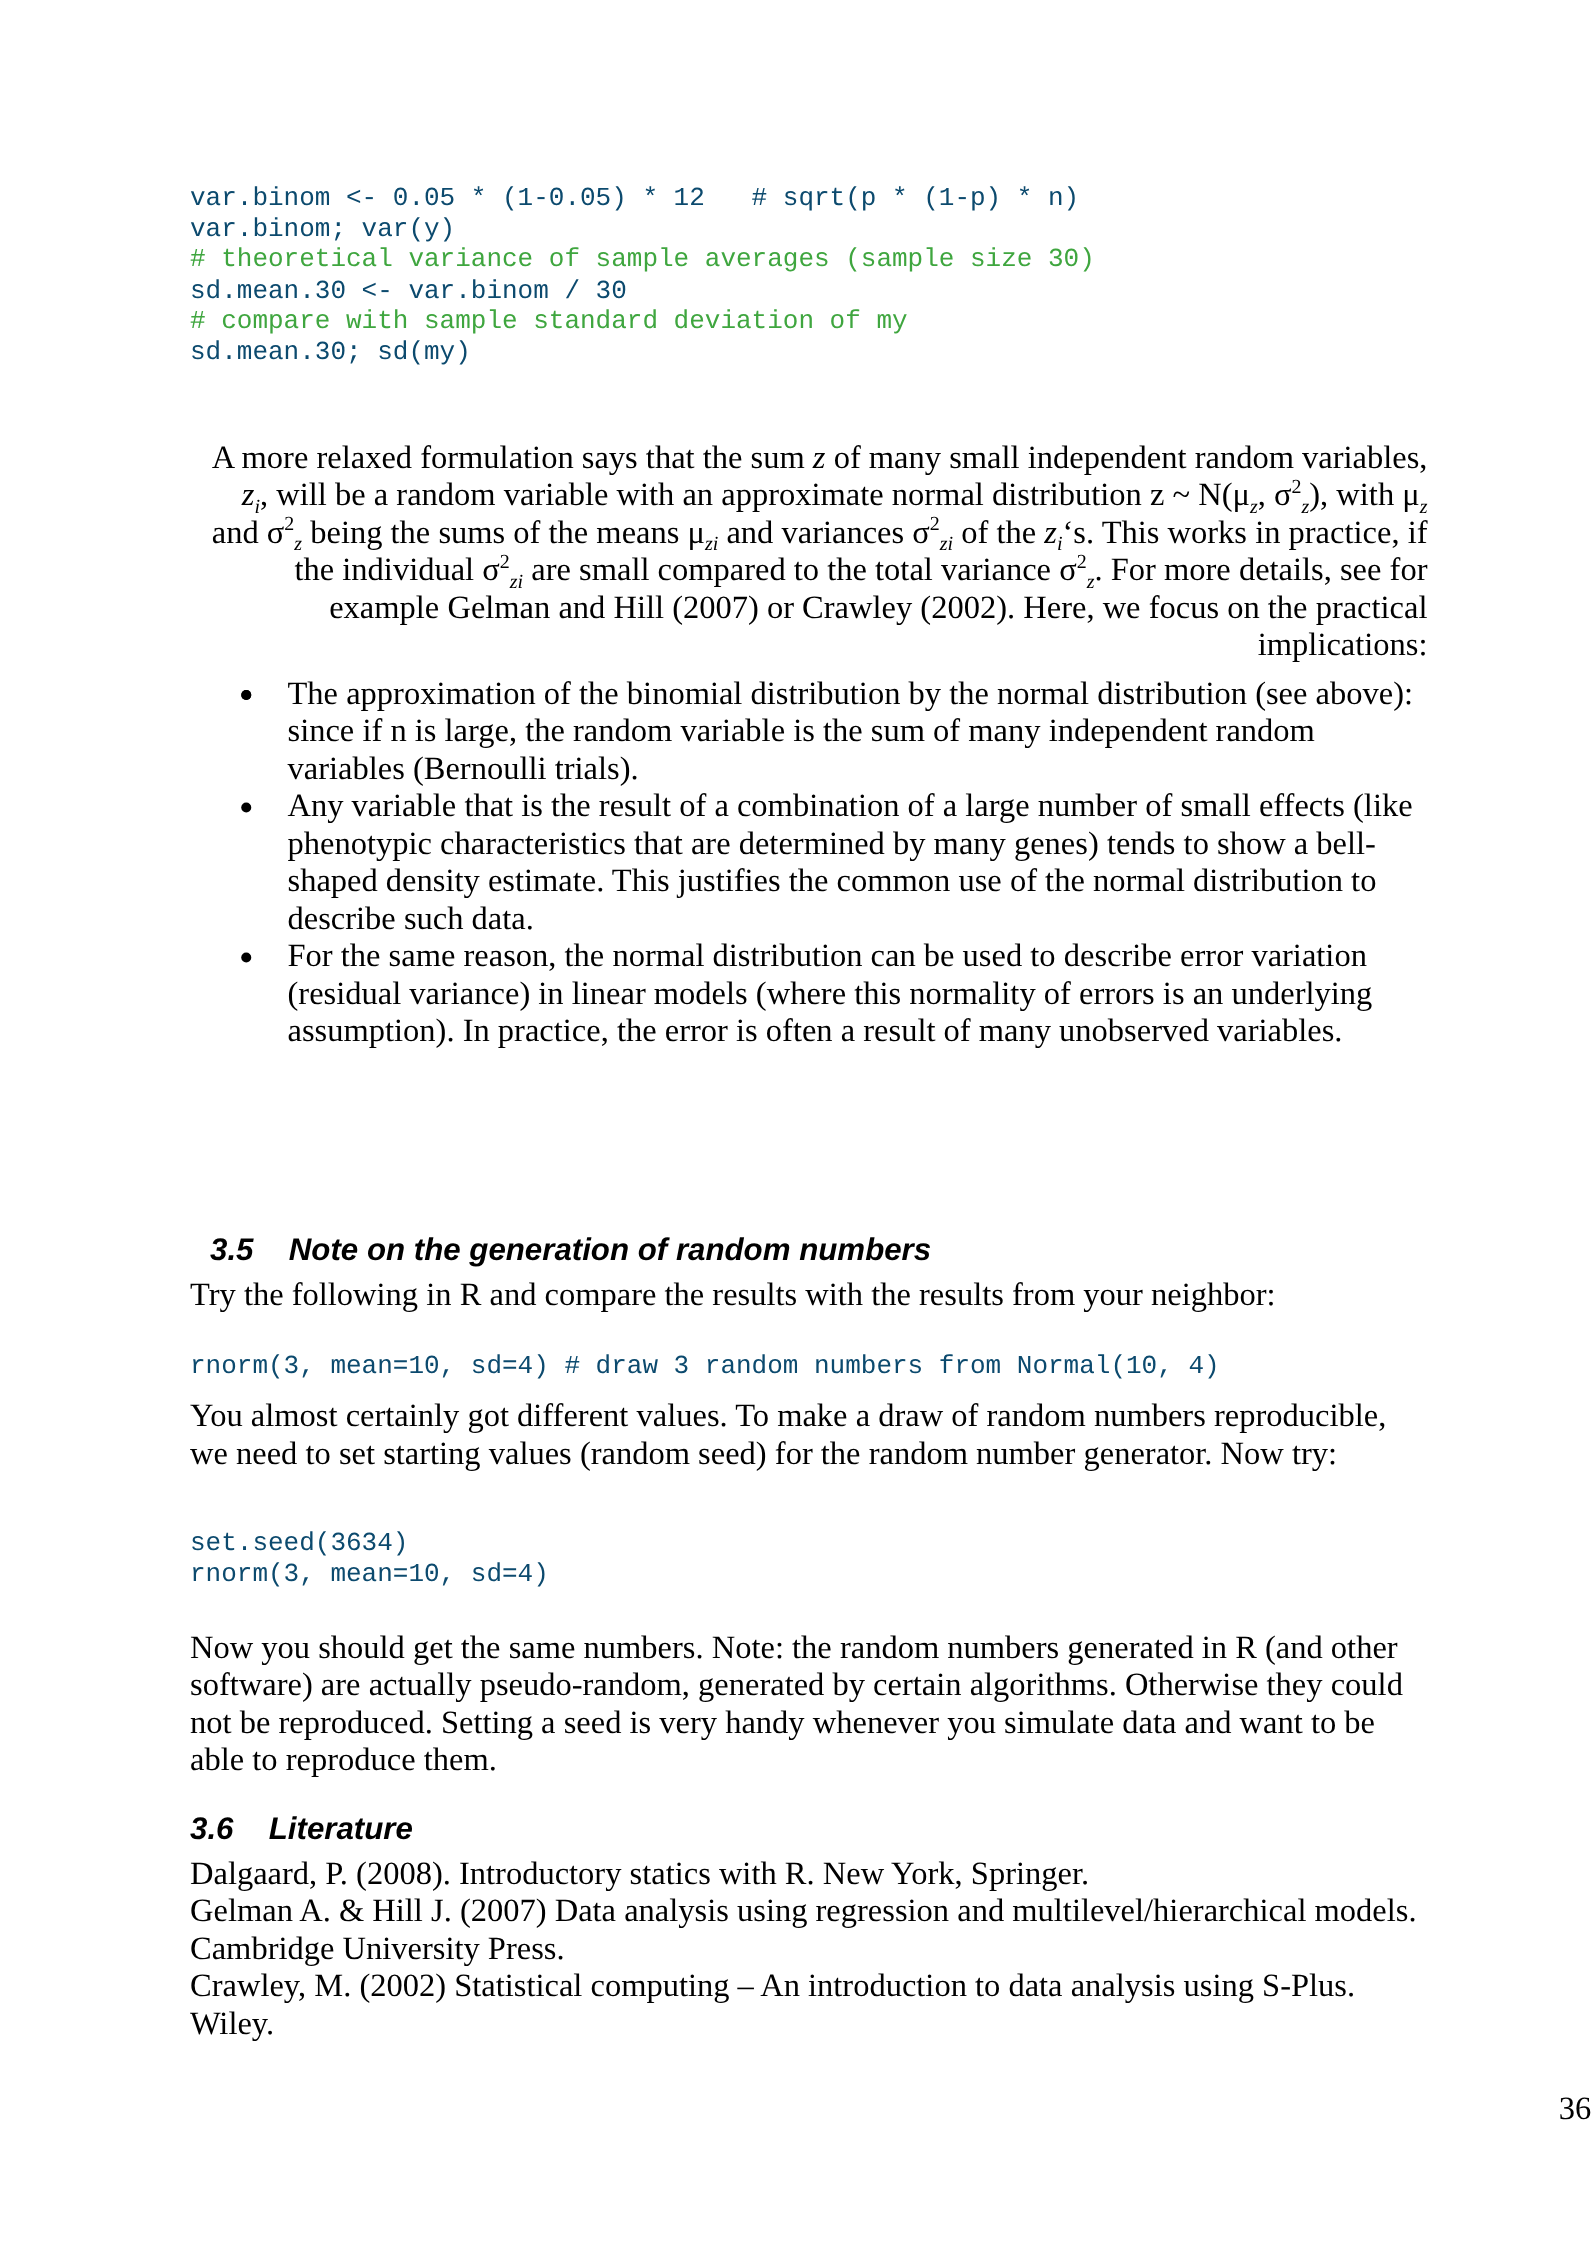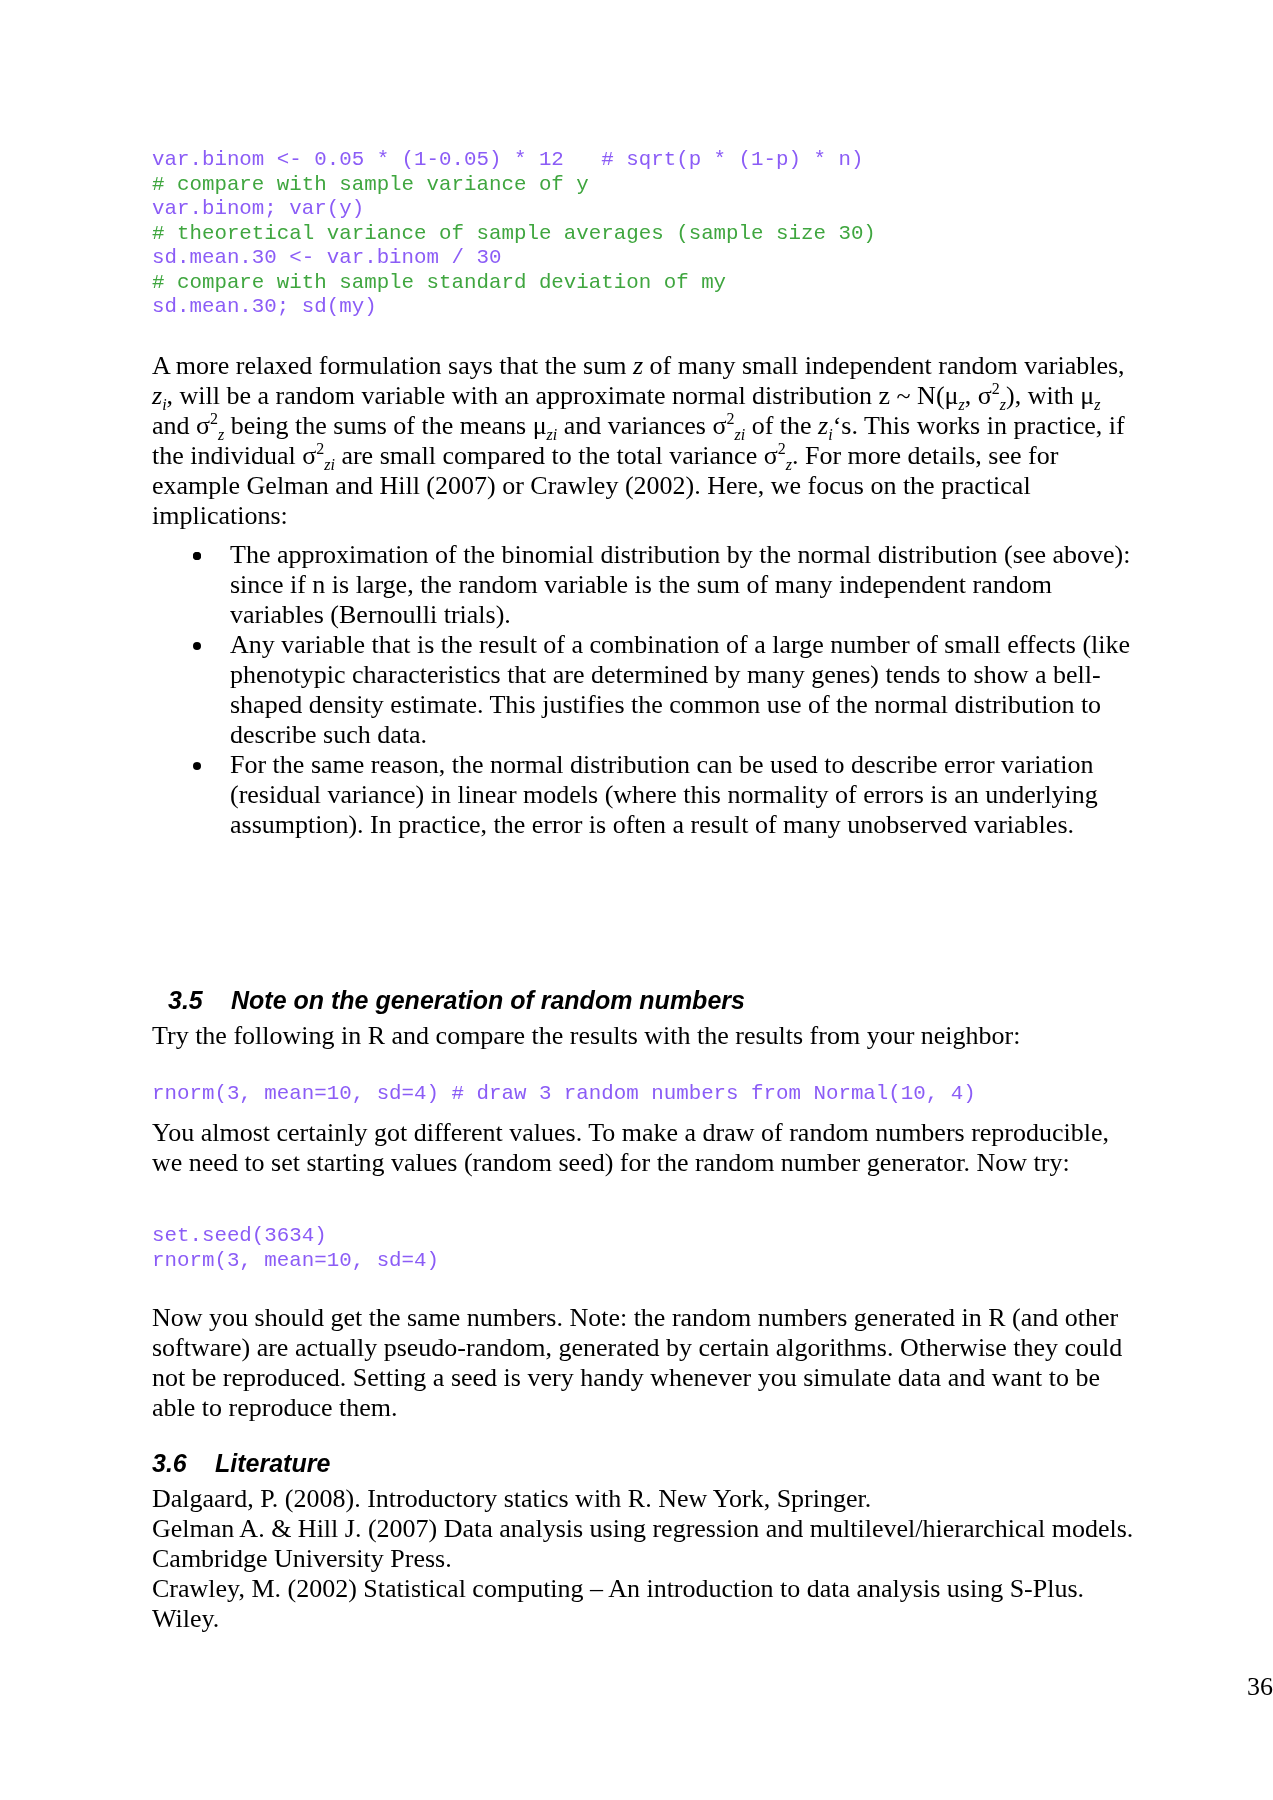--- a/index.html
+++ b/index.html
@@ -2,21 +2,21 @@
 <html><head>
 <meta charset="utf-8">
 <style>
   html, body { margin: 0; padding: 0; background: #ffffff; }
   body { width: 1273px; height: 1800px; position: relative; overflow: hidden; }
   .page { position: absolute; left: 152px; top: 0; width: 980px; color: #000; }
   .code {
     font-family: "Liberation Mono", "DejaVu Sans Mono", monospace;
     font-size: 20.8px; line-height: 24.5px; white-space: pre; margin: 0;
   }
-  .orange { color: #8b5cf6; }
+  .orange { color: #0c4a6e; }
   .green { color: #3FA63F; }
   .serif { font-family: "Liberation Serif", "DejaVu Serif", serif; font-size: 26px; line-height: 30px; }
   .p { position: absolute; left: 0; width: 990px; }
   .heading {
     position: absolute; left: 0; font-family: "Liberation Sans", "DejaVu Sans", sans-serif;
     font-weight: bold; font-style: italic; font-size: 25px; line-height: 30px;
   }
   .heading .num { display: inline-block; width: 63px; }
   ul.bullets { list-style: none; margin: 0; padding: 0; position: absolute; left: 0; width: 990px; }
   ul.bullets li { position: relative; padding-left: 78px; }
@@ -25,29 +25,28 @@
   sup, sub { font-size: 16px; line-height: 0; }
   .pagenum { position: absolute; left: 0; width: 1273px; text-align: right; top: 1672px; font-family: "Liberation Serif", "DejaVu Serif", serif; font-size: 26px; }
 </style>
 </head>
 <body>
 
 <div class="page">
 
   <div style="position:absolute; top:148px; left:0;">
     <pre class="code orange">var.binom &lt;- 0.05 * (1-0.05) * 12   # sqrt(p * (1-p) * n)</pre>
-    <pre class="code green"># compare with sample variance of y</pre>
     <pre class="code orange">var.binom; var(y)</pre>
     <pre class="code green"># theoretical variance of sample averages (sample size 30)</pre>
     <pre class="code orange">sd.mean.30 &lt;- var.binom / 30</pre>
     <pre class="code green"># compare with sample standard deviation of my</pre>
     <pre class="code orange">sd.mean.30; sd(my)</pre>
   </div>
 
-  <div class="p serif" style="top:351px;">
+  <div class="p serif" style="top:351px;text-align:right;">
     <span>A more relaxed formulation says that the sum </span><span class="it">z</span><span> of many small independent random variables, </span><br>
     <span class="it">z</span><sub class="it">i</sub><span>, will be a random variable with an approximate normal distribution z ~ N(μ</span><sub class="it">z</sub><span>, σ</span><sup>2</sup><sub class="it">z</sub><span>), with μ</span><sub class="it">z</sub><br>
     <span>and σ</span><sup>2</sup><sub class="it">z</sub><span> being the sums of the means μ</span><sub class="it">zi</sub><span> and variances σ</span><sup>2</sup><sub class="it">zi</sub><span> of the </span><span class="it">z</span><sub class="it">i</sub><span>‘s. This works in practice, if the individual σ</span><sup>2</sup><sub class="it">zi</sub><span> are small compared to the total variance σ</span><sup>2</sup><sub class="it">z</sub><span>. For more details, see for example Gelman and Hill (2007) or Crawley (2002). Here, we focus on the practical implications:</span>
   </div>
 
   <ul class="bullets serif" style="top:540px;">
     <li><span class="dot"></span></li>
     <li><span class="dot"></span><span>The approximation of the binomial distribution by the normal distribution (see above): since if n is large, the random variable is the sum of many independent random variables (Bernoulli trials).</span></li>
     <li><span class="dot"></span><span>Any variable that is the result of a combination of a large number of small effects (like phenotypic characteristics that are determined by many genes) tends to show a bell-shaped density estimate. This justifies the common use of the normal distribution to describe such data.</span></li>
     <li><span class="dot"></span><span>For the same reason, the normal distribution can be used to describe error variation (residual variance) in linear models (where this normality of errors is an underlying assumption). In practice, the error is often a result of many unobserved variables.</span></li>

